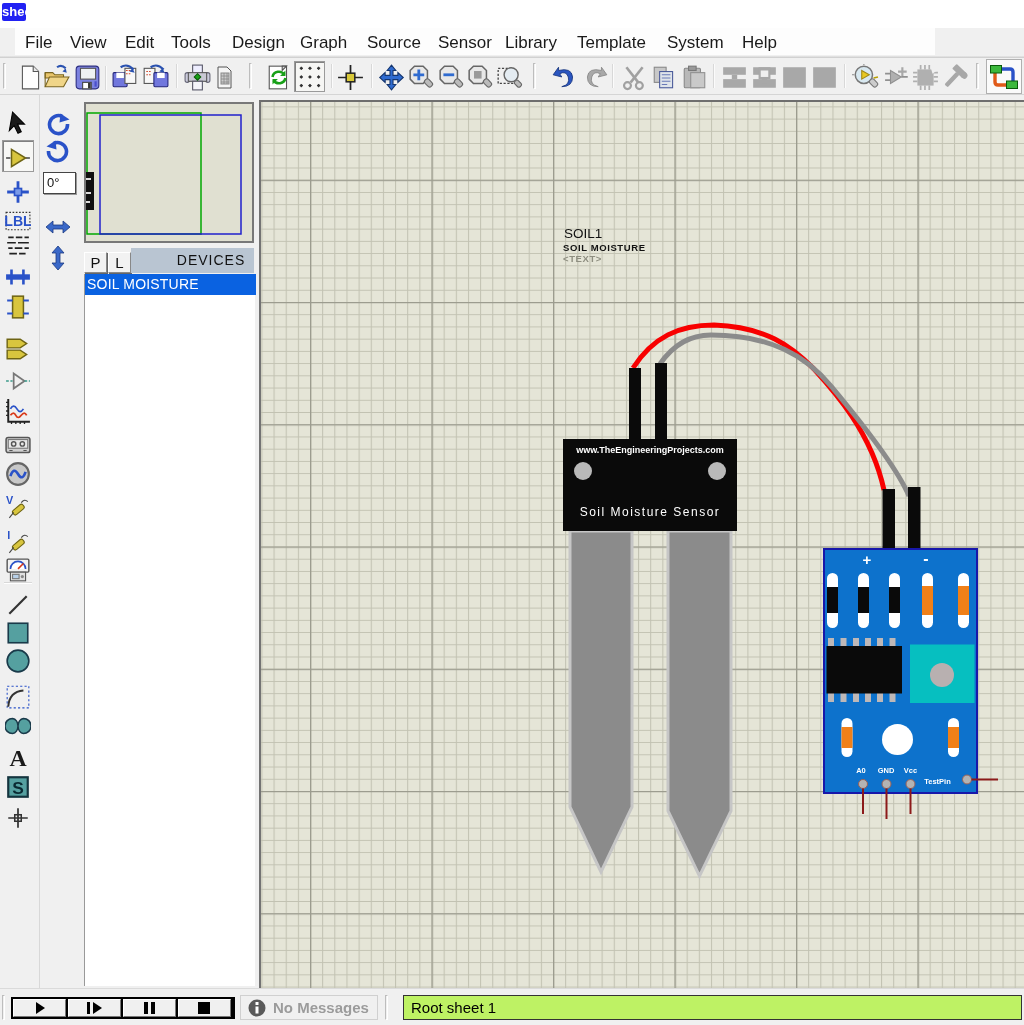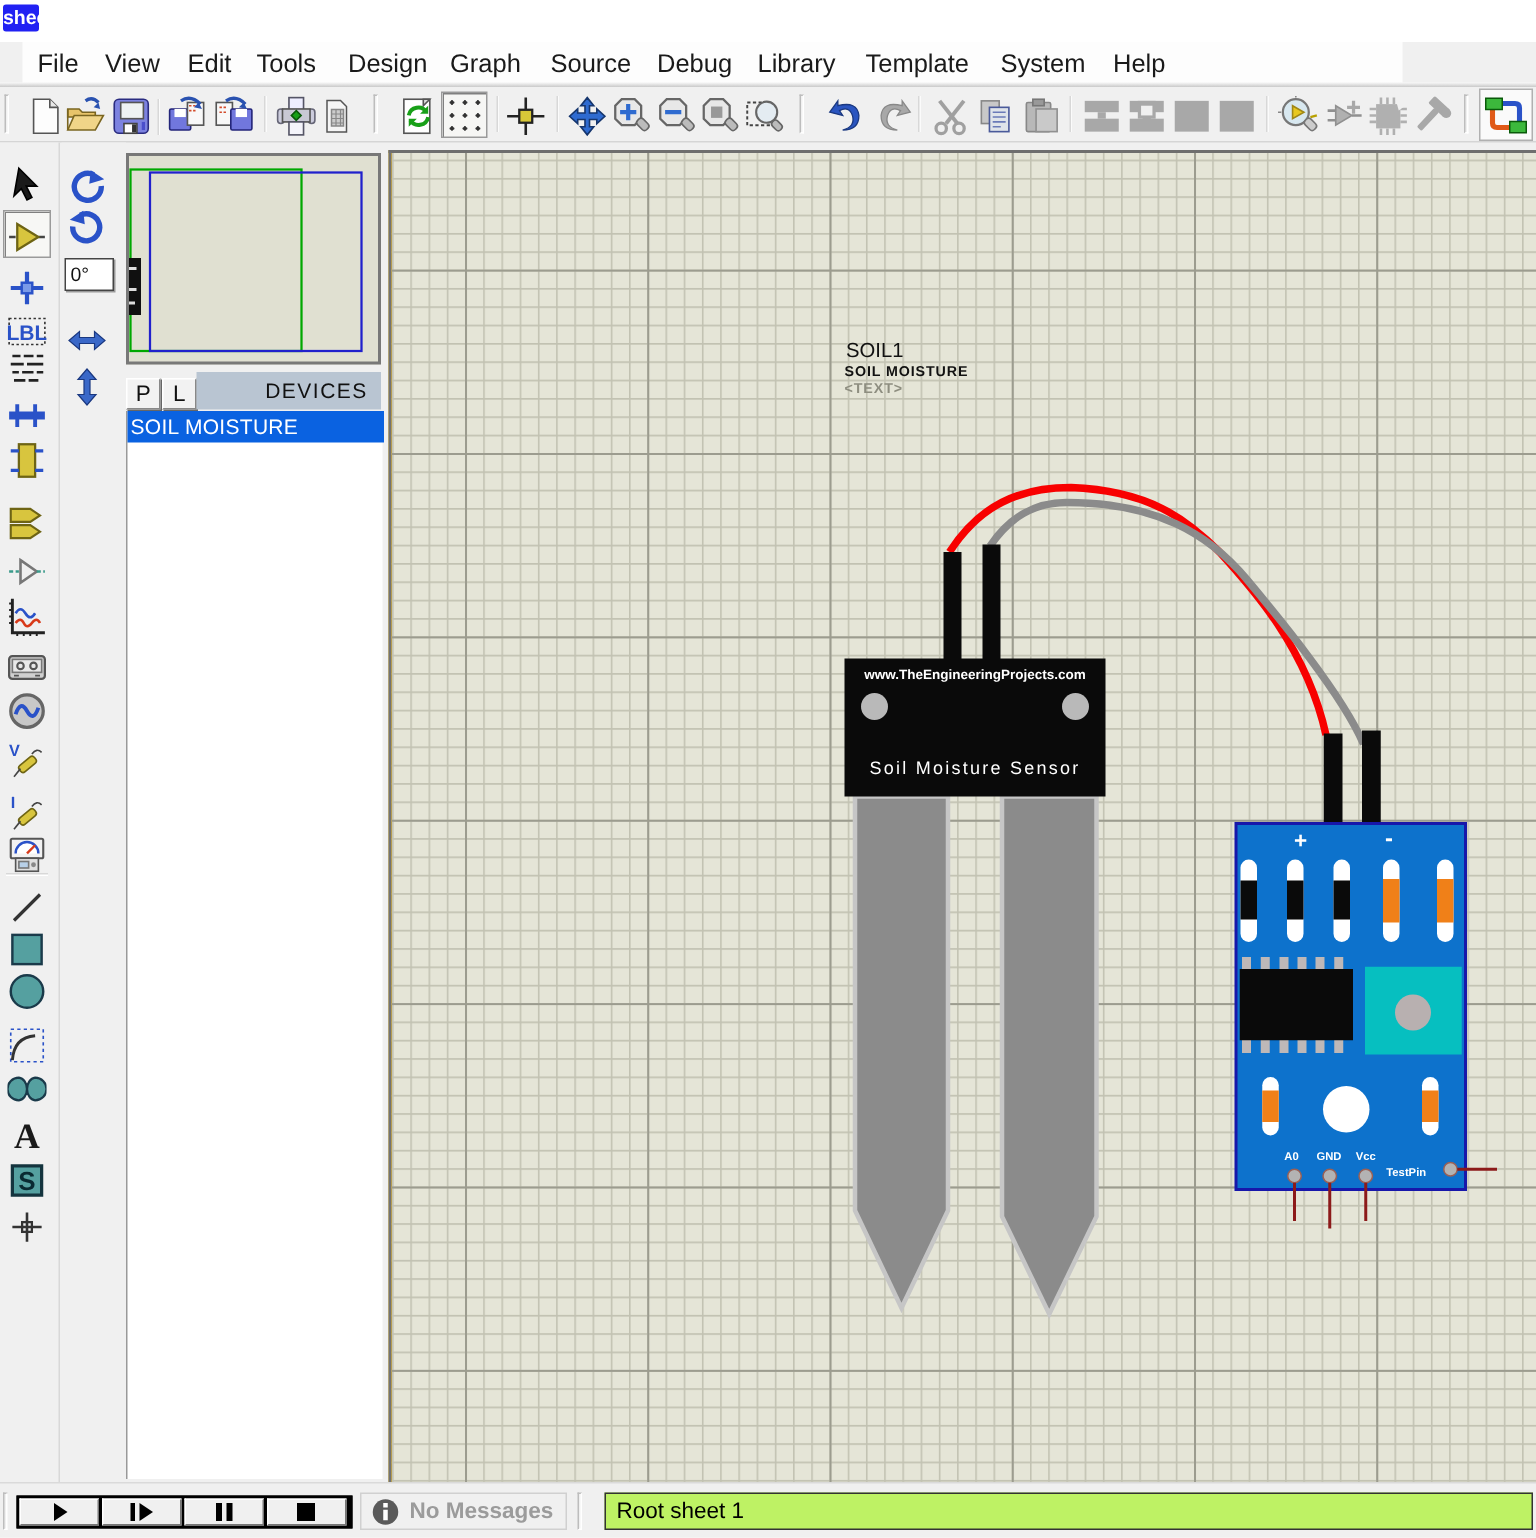--- a/index.html
+++ b/index.html
@@ -48,21 +48,21 @@
     <div id="isisicon">sheet</div>
   </div>
   <div id="menubar">
     <span style="left:10px">File</span>
     <span style="left:55px">View</span>
     <span style="left:110px">Edit</span>
     <span style="left:156px">Tools</span>
     <span style="left:217px">Design</span>
     <span style="left:285px">Graph</span>
     <span style="left:352px">Source</span>
-    <span style="left:423px">Debug</span>
+    <span style="left:423px">Sensor</span>
     <span style="left:490px">Library</span>
     <span style="left:562px">Template</span>
     <span style="left:652px">System</span>
     <span style="left:727px">Help</span>
   </div>
   <div id="menuline"></div>
   <div id="toolbar">
     <div class="tgrip" style="left:3px"></div>
     <svg class="tbi" style="left:17px" viewBox="0 0 25 25">
         <path d="M5 2 h10 l5 5 v16 h-15 z" fill="#fdfdfd" stroke="#555"></path>

